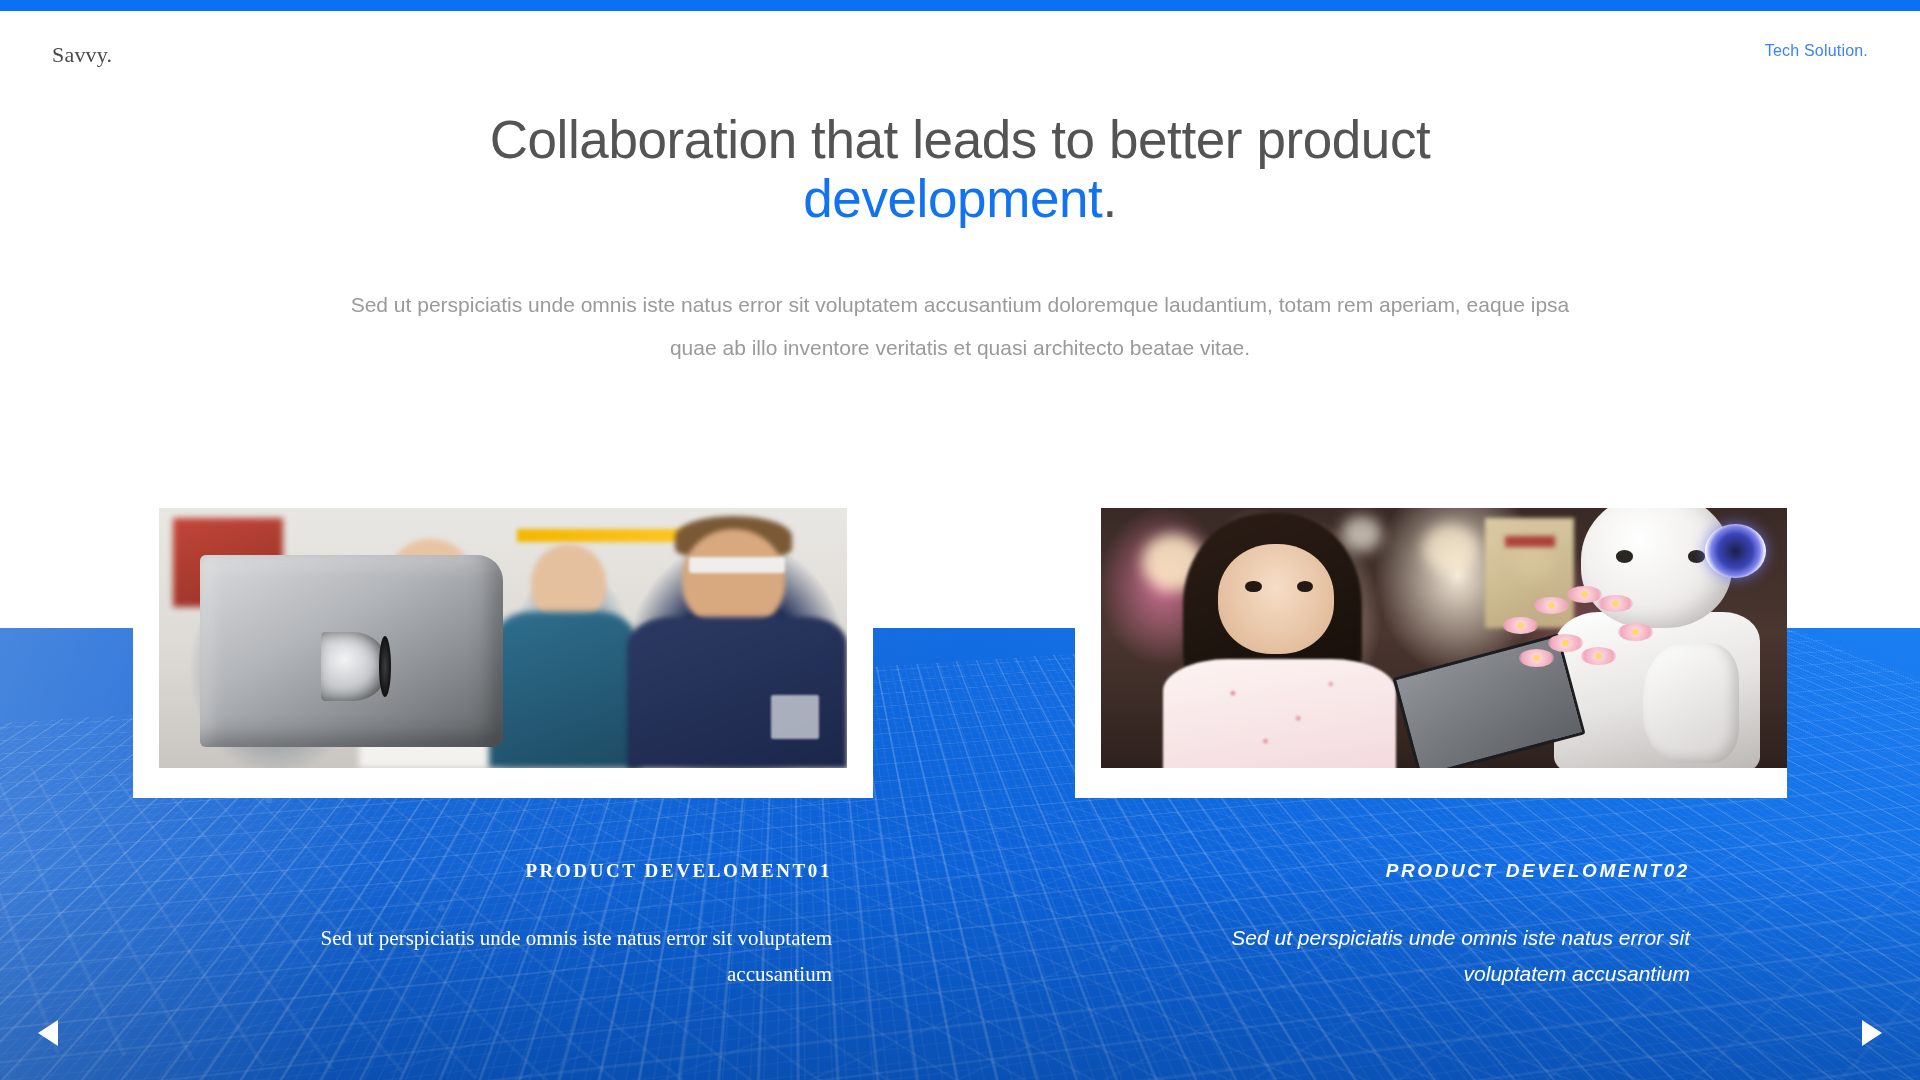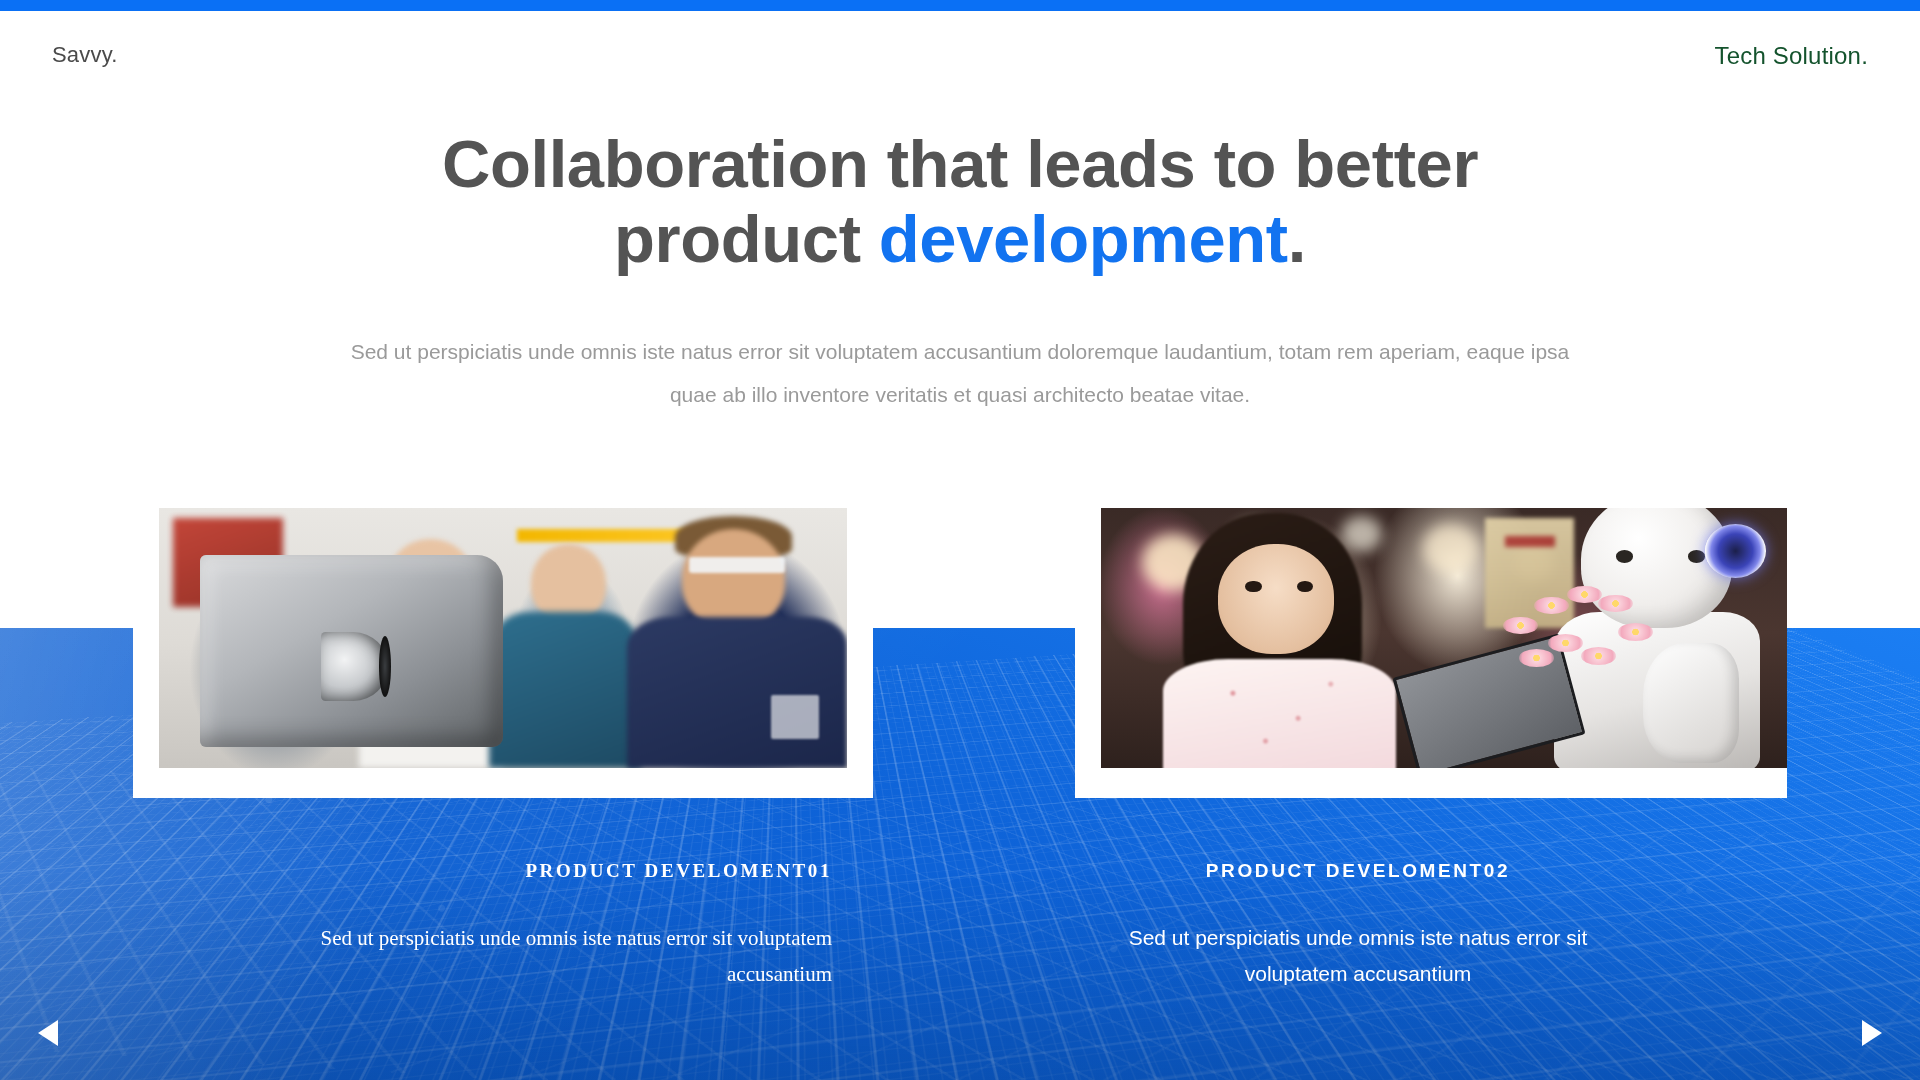--- a/index.html
+++ b/index.html
@@ -15,35 +15,35 @@
     position:absolute; left:0; top:0; width:1920px; height:11px;
     background:#0a70f5;
   }
 
   
   .header{
     position:absolute; left:0; top:11px; width:1920px; height:80px;
   }
   .brand-left{
     position:absolute; left:52px; top:31px;
-    font-size:22px; color:#4a4a4a; letter-spacing:.2px;
+    font-size:22px; color:#4a4a4a; letter-spacing:.2px;font-family:Liberation Serif, serif;
   }
   .brand-right{
     position:absolute; right:52px; top:31px;
-    font-size:24px; color:#14532d; letter-spacing:.2px;
+    font-size:16px; color:#3b82f6; letter-spacing:.2px;
   }
 
   
   .hero{
     position:absolute; left:0; top:110px; width:1920px; text-align:center;
   }
   .hero h1{
-    font-size:67px; line-height:1.12; font-weight:bold;
+    font-size:53px; line-height:1.12; font-weight:normal;
     color:#545454; letter-spacing:-.4px;
-    max-width:1260px; margin:16px auto;
+    max-width:1260px; margin:0 auto;
   }
   .hero h1 .accent{ color:#1273f0; }
   .hero h1 .dot{ color:#545454; }
   .hero p{
     margin:54px auto 0; max-width:1220px;
     font-size:21px; line-height:2.05; color:#9a9a9a; font-weight:400;
   }
 
   
   .blue-section{
@@ -248,21 +248,21 @@
   .photo-robot .fl:nth-child(3){ left:33%; top:0%;  }
   .photo-robot .fl:nth-child(4){ left:48%; top:8%;  }
   .photo-robot .fl:nth-child(5){ left:24%; top:44%; }
   .photo-robot .fl:nth-child(6){ left:40%; top:56%; }
   .photo-robot .fl:nth-child(7){ left:58%; top:34%; }
   .photo-robot .fl:nth-child(8){ left:10%; top:58%; }
 
   
   .caption{ position:absolute; z-index:6; width:560px; }
   .caption-left { left:272px;  top:860px; text-align:right;font-family:Liberation Serif, serif; }
-  .caption-right{ left:1078px; top:860px; text-align:center; }
+  .caption-right{ left:1130px; top:860px; text-align:right;font-style:italic; }
   .caption h3{
     font-size:19px; font-weight:bold; color:#ffffff;
     letter-spacing:2.6px; margin-bottom:38px;
   }
   .caption p{
     font-size:21px; line-height:1.72; color:#ffffff; font-weight:400;
   }
 
   
   .nav-arrow{

